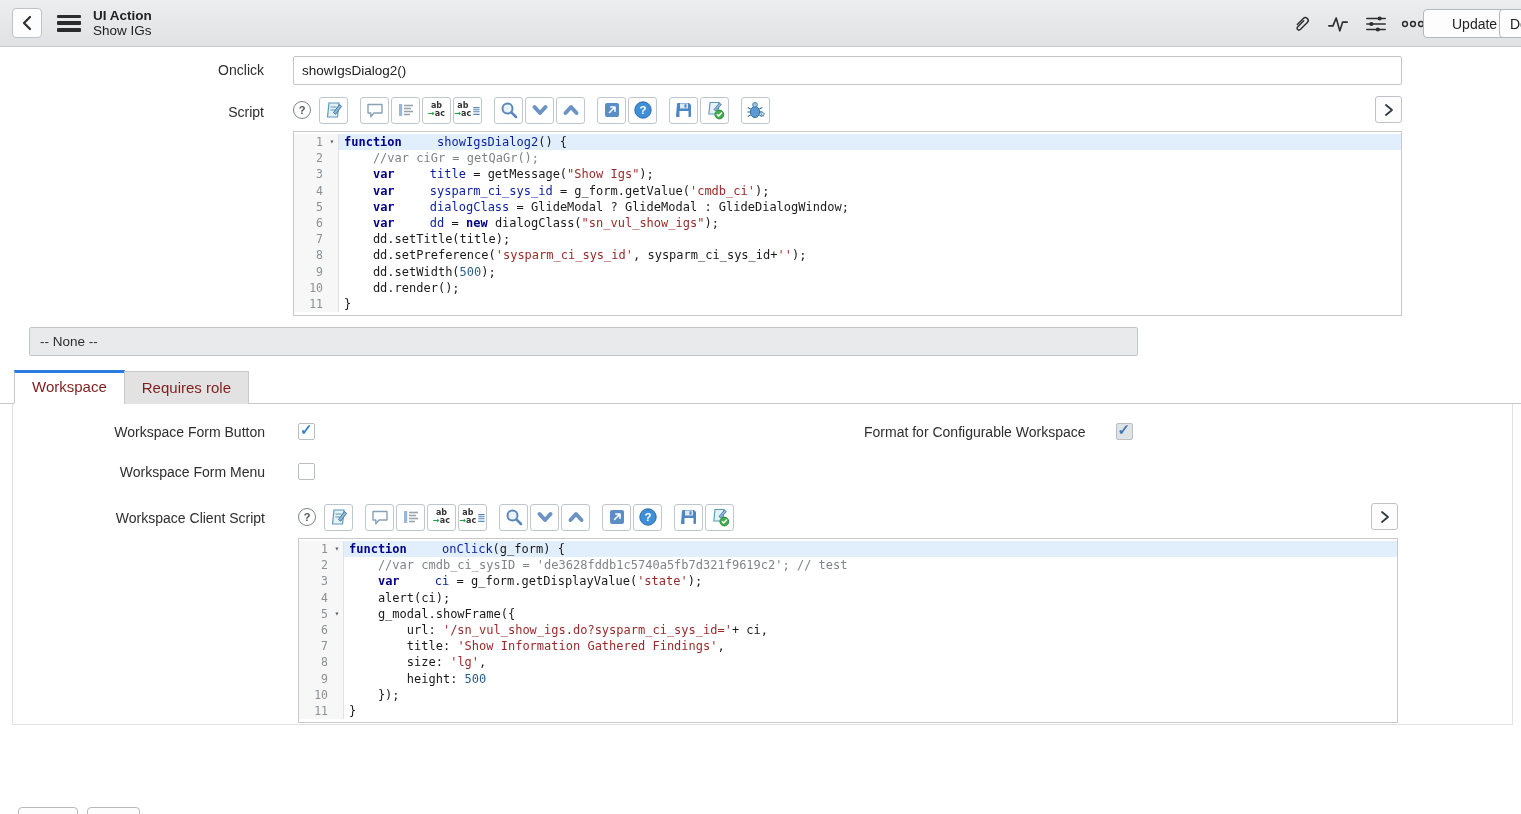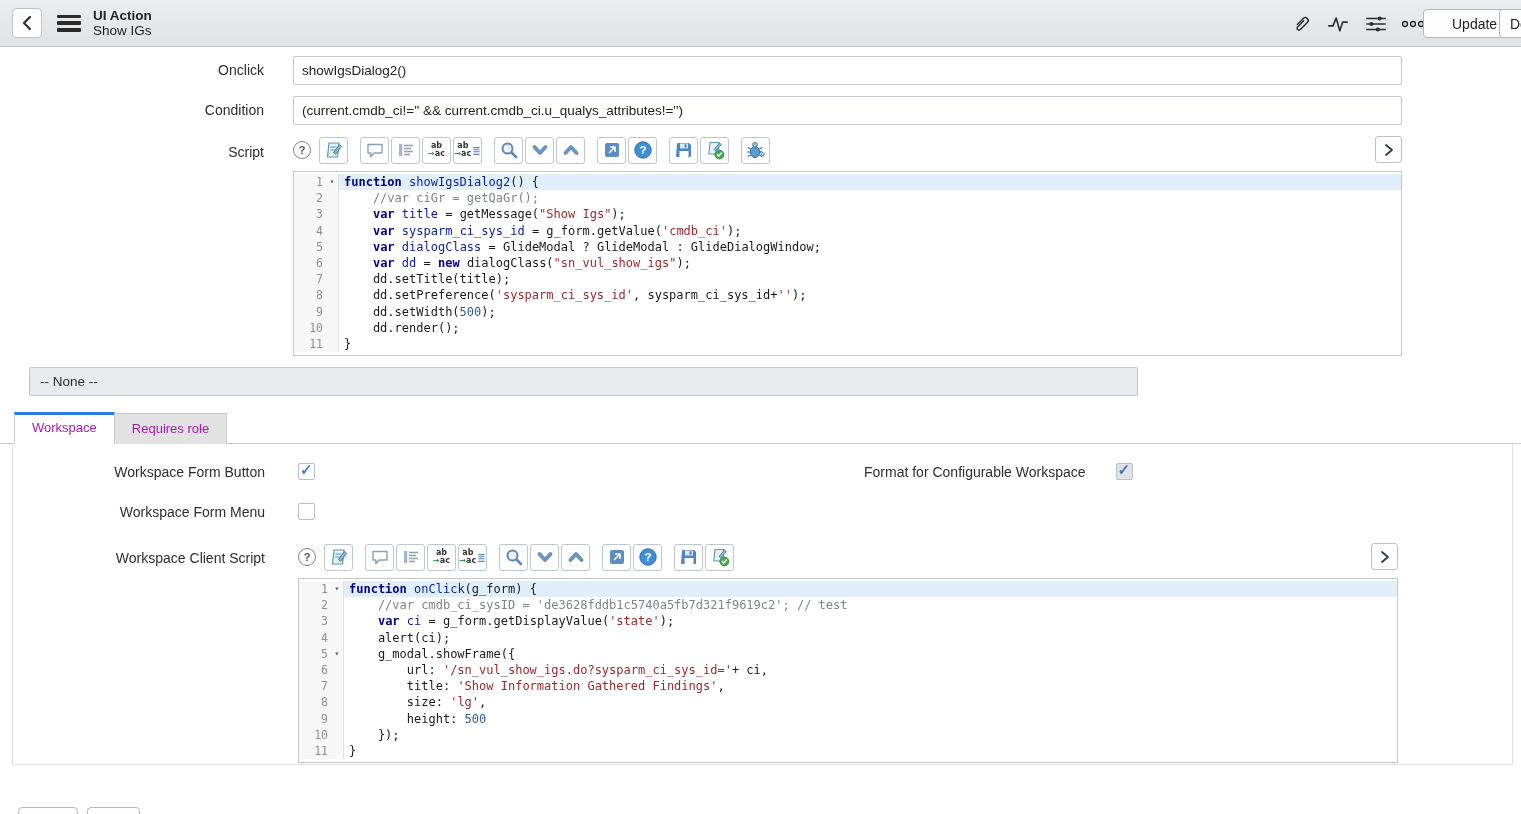--- a/index.html
+++ b/index.html
@@ -66,29 +66,29 @@
   .editor { width:1109px; border:1px solid #c9c9c9; background:#fff; padding:2px 0 3px 0; }
   .editor2 { width:1100px; }
   .cm-line { display:flex; height:16.2px; line-height:16.2px;
     font-family:"DejaVu Sans Mono", monospace; font-size:12px; }
   .gut { width:32px; flex:none; text-align:right; color:#8c9196; background:#f7f7f7; padding-right:3px; font-size:11.5px; }
   .fold { width:13px; flex:none; background:#f7f7f7; border-right:1px solid #e2e2e2; color:#55606a;
     font-size:8px; text-align:center; line-height:16.2px; }
   .codewrap { flex:1; white-space:pre; padding-left:5px; color:#1a1a1a; }
   .cm-line.active .codewrap { background:#e1effc; }
   .t-k { color:#00008b; font-weight:700; }
-  .t-d { color:#0a1f9f; }
+  .t-d { color:#0a1f9f;margin-left:28px; }
   .t-s { color:#9a2a2a; }
   .t-c { color:#7f8488;margin-top:21px; }
   .t-n { color:#2b5d8c; }
   .t-p { color:#1a1a1a; }
 
   
   .tabs { margin-top:17px; border-bottom:1px solid #c9c9c9; display:flex; padding-left:14px; height:31px; align-items:flex-end; }
-  .tab { font-size:13px; color:#a21caf; background:#e2e2e2; border:1px solid #c9c9c9; border-bottom:none;
+  .tab { font-size:15px; color:#7f1d1d; background:#e2e2e2; border:1px solid #c9c9c9; border-bottom:none;
     padding:7px 17px 8px 17px; cursor:pointer; position:relative; top:1px; }
   .tab + .tab { margin-left:-1px; }
   .tab.active { background:#fff; border-top:3px solid #2b7ce0; padding-top:5px; border-bottom:1px solid #fff; }
 
   .tab-pane { margin:0 8px 0 12px; border:1px solid #e2e2e2; border-top:none; padding-top:19px; height:321px; position:relative; }
   .prow { display:flex; position:relative; margin-bottom:23px; }
   .plabel { width:252px; flex:none; text-align:right; font-size:14px; color:#2e2e2e; padding-top:1px; }
   .pgap { width:33px; flex:none; }
   .cbx { width:17px; height:17px; border:1px solid #b9bfc4; border-radius:2px; background:#fff; position:relative; cursor:pointer; flex:none;}
   .cbx .chk { display:none; position:absolute; left:1px; top:-3px; color:#2f7fd6; font-size:15px; font-weight:700; }
@@ -178,25 +178,20 @@
 
   <div class="formarea">
 
 
     <div class="frow">
       <label class="flabel">Onclick</label>
       <span class="gap"></span>
       <input class="finput" value="showIgsDialog2()" style="">
     </div>
 
-    <div class="frow">
-      <label class="flabel">Condition</label>
-      <span class="gap"></span>
-      <input class="finput" value="(current.cmdb_ci!='' &amp;&amp; current.cmdb_ci.u_qualys_attributes!='')" style="">
-    </div>
 
     <div class="frow">
       <label class="flabel" style="padding-top:8px;">Script</label>
       <span class="gap"></span>
       <div class="fcol">
         <div class="tbar" id="tbar-script">
             <span class="qhelp">?</span>
             <div class="tbgroup">
               <button class="tbbtn">
                 <span>

